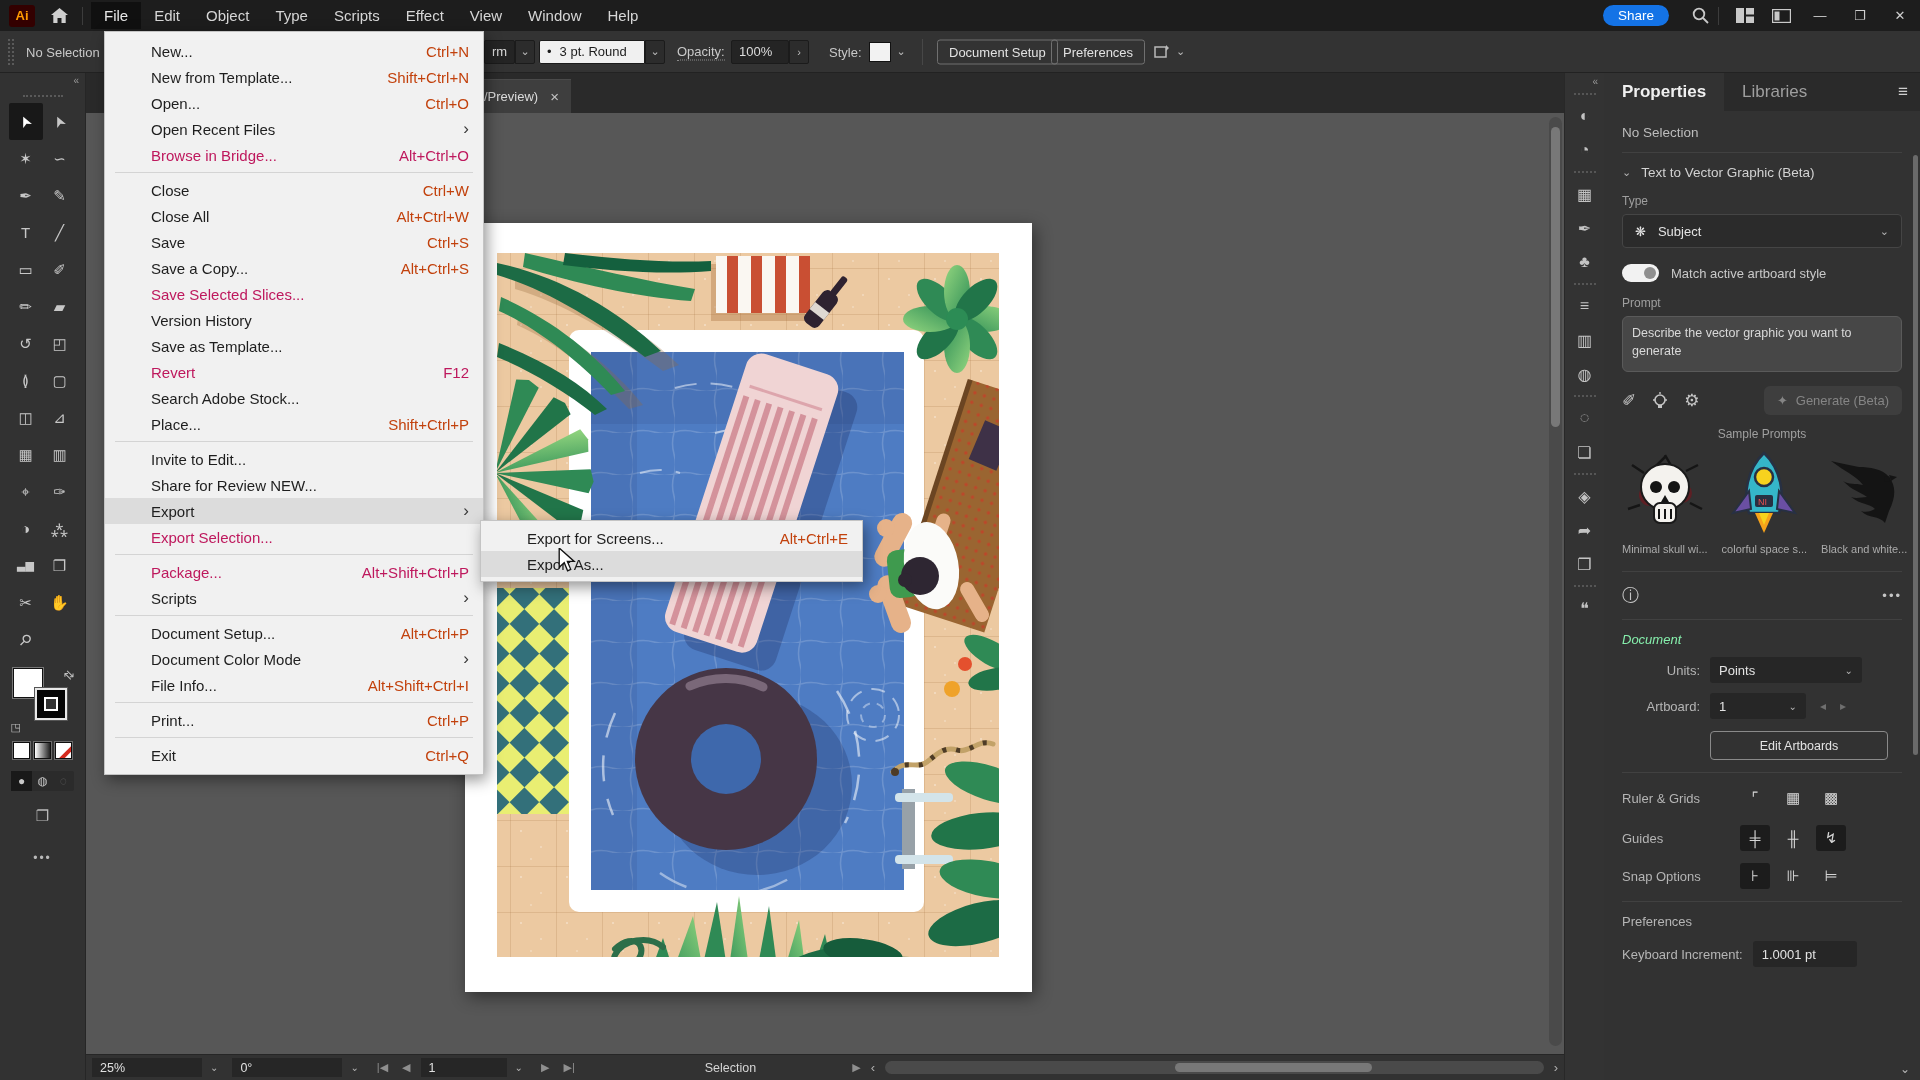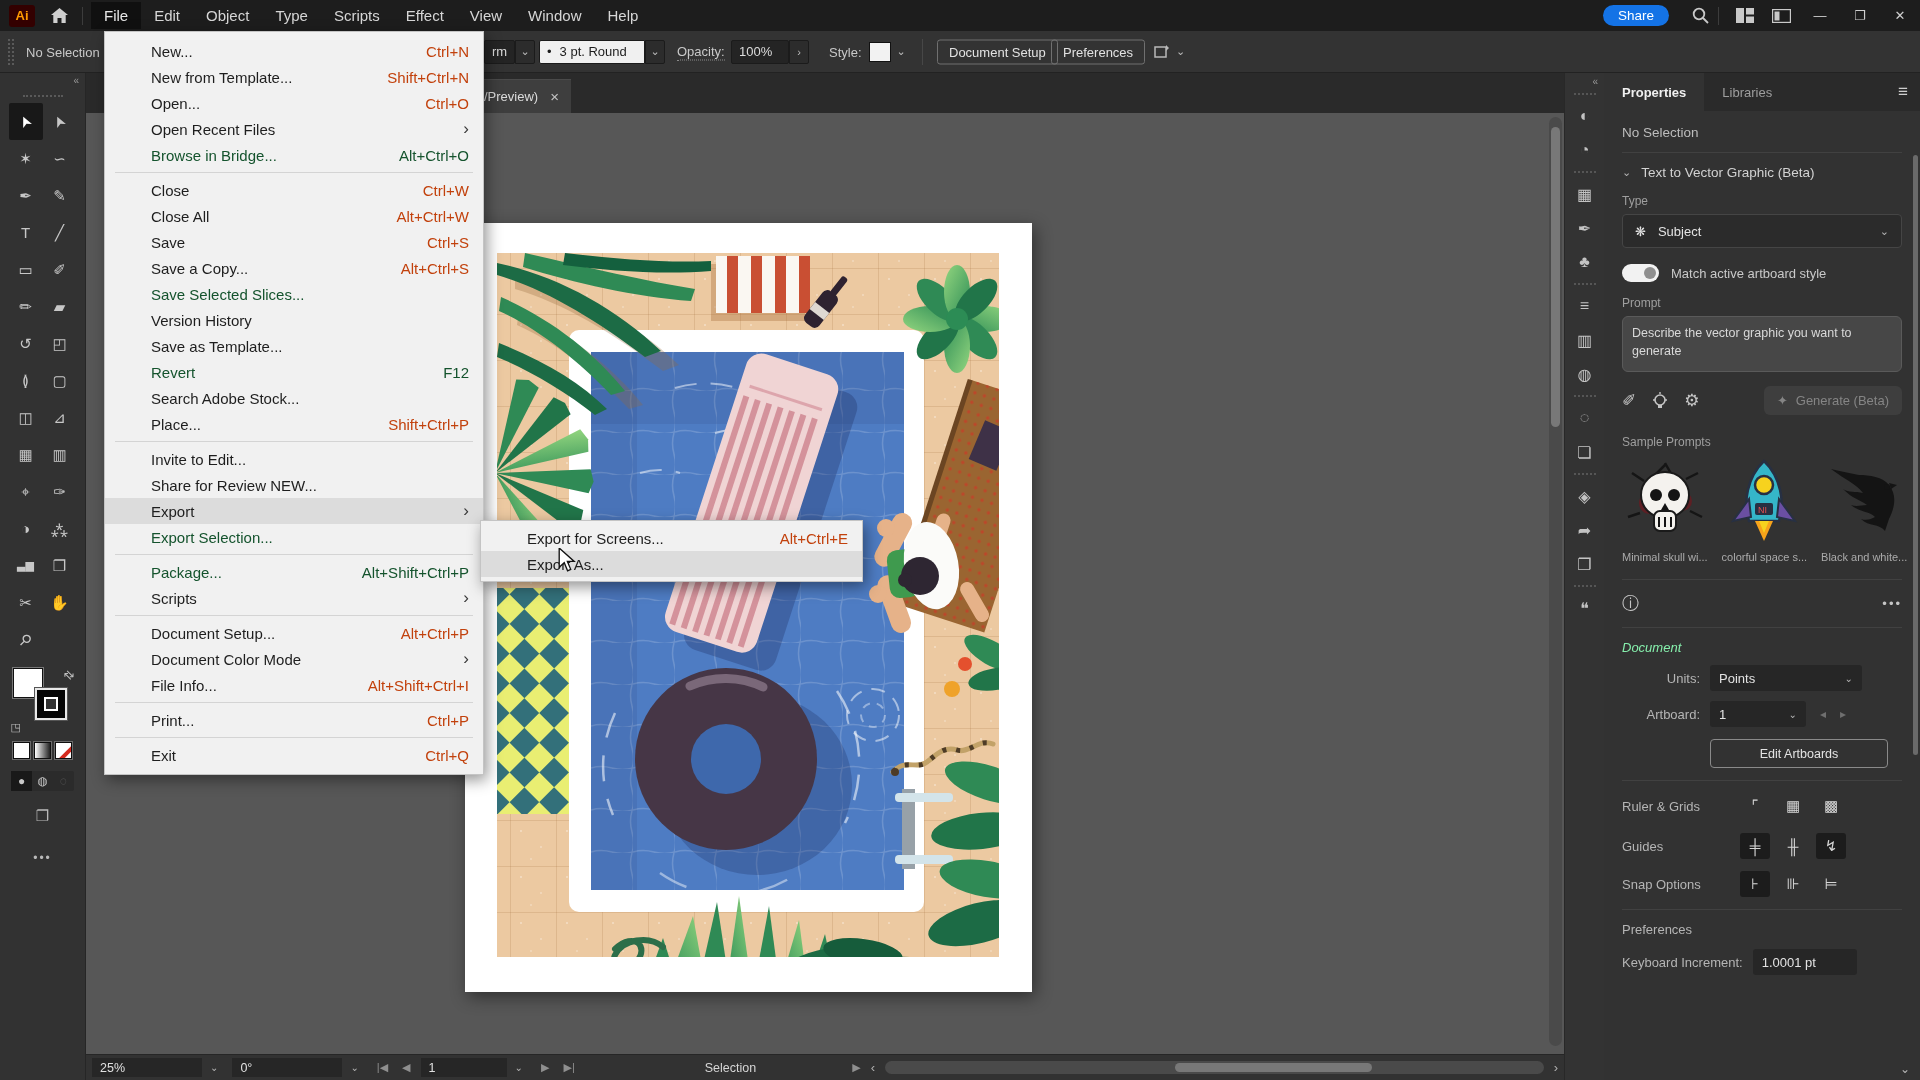--- a/index.html
+++ b/index.html
@@ -106,21 +106,21 @@
     align-items:center; flex:0 0 40px; }
   .strip-head { width:100%; text-align:right; color:#9a9a9a; font-size:10px; padding:3px 6px 2px 0; }
   .strip-ic { width:28px; height:34px; display:flex; align-items:center; justify-content:center;
     color:#c3c3c3; font-size:16px; }
   .strip-dots { width:22px; border-top:2px dotted #565656; margin:4px 0; }
 
   
   .props { width:316px; background:#323232; color:#c9c9c9; display:flex; flex-direction:column;
     position:relative; flex:0 0 316px; font-size:13px; }
   .p-tabs { height:38px; background:#2a2a2a; display:flex; align-items:stretch; flex:0 0 38px; }
-  .p-tab { padding:0 18px; display:flex; align-items:center; font-size:13px; color:#9e9e9e; }
+  .p-tab { padding:0 18px; display:flex; align-items:center; font-size:17px; color:#9e9e9e; }
   .p-tab.active { background:#323232; color:#f0f0f0; font-weight:bold; }
   .p-burger { margin-left:auto; display:flex; align-items:center; padding-right:12px; color:#cfcfcf; font-size:17px; }
   .p-body { flex:1; padding:0 0 0 0; position:relative; overflow:hidden; }
   .p-pad { padding:0 18px; }
   .p-nosel { margin-top:14px; color:#bdbdbd; font-size:13.5px; }
   .p-div { height:1px; background:#414141; margin:12px 0; }
   .p-sec-head { display:flex; align-items:center; gap:10px; color:#d2d2d2; font-size:13.5px; }
   .p-chev { color:#b5b5b5; font-size:11px; }
   .p-label { color:#9f9f9f; font-size:12px; margin:14px 0 6px 0; }
   .p-drop { height:34px; background:#2b2b2b; border:1px solid #454545; border-radius:4px; display:flex;
@@ -160,21 +160,21 @@
   .p-bot-chev { position:absolute; right:10px; bottom:4px; color:#b5b5b5; font-size:12px; }
 
   
   .filemenu { position:absolute; left:104px; top:31px; width:380px; background:#f1f1f1;
     border:1px solid #c4c4c4; box-shadow:3px 5px 14px rgba(0,0,0,.42); z-index:50; padding:6px 0;
     font-size:15px; color:#1e1e1e; }
   .mi { height:26px; display:flex; align-items:center; padding:0 14px 0 46px; }
   .mi .ml { flex:1; }
   .mi .ms { color:#c2410c; }
   .mi .ma { color:#3a3a3a; font-size:17px; margin-left:12px; }
-  .mi.dis, .mi.dis .ms { color:#14532d; }
+  .mi.dis, .mi.dis .ms { color:#be185d; }
   .mi.hl { background:#dcdcdc; }
   .msep { height:1px; background:#d4d4d4; margin:4px 10px; }
   .submenu { position:absolute; left:480px; top:520px; width:383px; background:#f1f1f1;
     border:1px solid #c4c4c4; box-shadow:3px 5px 14px rgba(0,0,0,.42); z-index:51; padding:4px 0;
     font-size:15px; color:#1e1e1e; }
   .cursor { position:absolute; left:556px; top:548px; z-index:60; }
 </style>
 </head>
 <body>
 
@@ -648,21 +648,21 @@
                   <line x1="1" y1="8" x2="3" y2="8" stroke="#c5c5c5" stroke-width="1.4"></line>
                   <line x1="13" y1="8" x2="15" y2="8" stroke="#c5c5c5" stroke-width="1.4"></line>
                 </svg>
             </span>
             <span class="gen-ic">⚙</span>
             <div class="gen-btn">
               <span>✦</span>
               <span>Generate (Beta)</span>
             </div>
           </div>
-          <div class="p-label" style="margin-top:20px;">Sample Prompts</div>
+          <div class="p-label" style="margin-top:12px;text-align:center;">Sample Prompts</div>
           <div class="samples">
             <div class="sample">
               <svg width="78" height="84" viewBox="0 0 78 84">
                 <circle cx="24" cy="44" r="11" fill="#5e1f24"></circle>
                   <circle cx="56" cy="42" r="10" fill="#5e1f24"></circle>
                 <path d="M39 4 l8 14 M39 6 l-12 12 M60 20 l12 -6 M18 22 l-12 -8 M64 52 l12 6 M14 54 l-12 4" stroke="#151515" stroke-width="2.5" fill="none"></path>
                 <ellipse cx="39" cy="36" rx="24" ry="23" fill="#f4f2ee" stroke="#1a1a1a" stroke-width="2"></ellipse>
                 <rect x="28" y="52" width="22" height="20" rx="6" fill="#f4f2ee" stroke="#1a1a1a" stroke-width="2"></rect>
                 <circle cx="30" cy="36" r="6" fill="#141414"></circle>
                   <circle cx="48" cy="36" r="6" fill="#141414"></circle>

